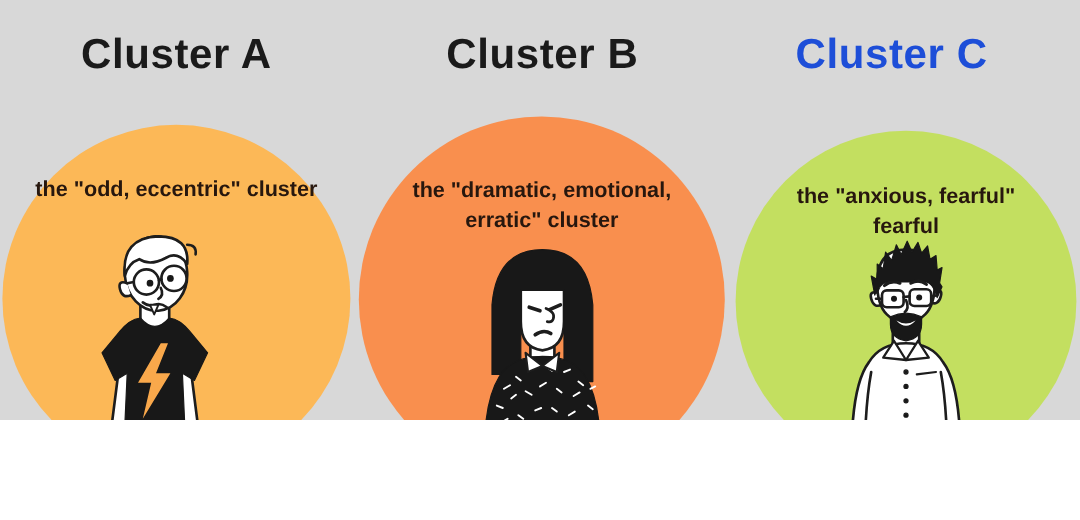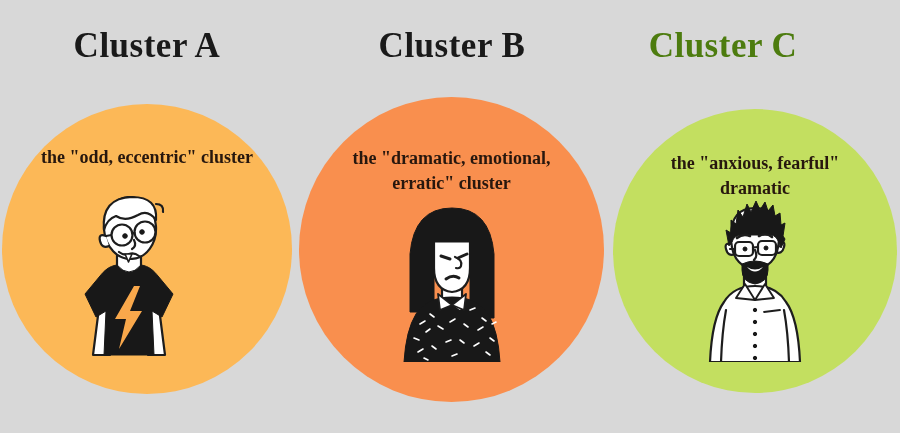--- a/index.html
+++ b/index.html
@@ -1,20 +1,20 @@
 <!DOCTYPE html>
 <html><head>
 <meta charset="utf-8">
 <style>
   html,body{margin:0;padding:0;}
   .canvas{
     position:relative;
-    width:900px;height:433px;
+    width:900px;height:350px;
     overflow:hidden;
-    font-family:Liberation Serif, serif;
+    font-family:Liberation Sans, sans-serif;
   }
   .cluster-title{
     position:absolute;
     top:26px;
     text-align:center;
     font-size:35px;
     font-weight:700;
     letter-spacing:.5px;
   }
   .circle{
@@ -39,21 +39,21 @@
   .fk{fill:#181818;stroke:#181818;stroke-width:1;stroke-linejoin:round;}
   .thick{stroke-width:3;}
 </style>
 </head>
 <body>
 
 <div class="canvas" style="background: rgb(216, 216, 216);">
 
   <div class="cluster-title" style="left: 0px; width: 294px; color: rgb(26, 26, 26);">Cluster A</div>
   <div class="cluster-title" style="left: 300px; width: 304px; color: rgb(26, 26, 26); text-align: center;">Cluster B</div>
-  <div class="cluster-title" style="left: 576px; width: 294px; color: #4d7c0f;">Cluster C</div>
+  <div class="cluster-title" style="left: 596px; width: 294px; color: #1d4ed8;">Cluster C</div>
 
   <div class="circle" style="left: 2px; top: 104px; width: 290px; height: 290px; background: rgb(252, 184, 87);">
     <div class="subtitle" style="top: 41px; color: rgb(39, 23, 14);">
       <span>the "odd, eccentric" cluster</span>
       <span></span>
     </div>
     <svg class="char" style="left:68px;top:88px;width:118px;height:168px;" viewBox="0 0 118 168" xmlns="http://www.w3.org/2000/svg">
 
       <path class="fw" d="M30,108 L23,163 L40,163 L42,112 Z"></path>
       <path class="fw" d="M88,108 L95,163 L78,163 L76,112 Z"></path>
@@ -133,21 +133,21 @@
       </g>
 
       <path class="fw" style="stroke-width:1.8" d="M48,94 L62,105 L50,110 Z"></path>
       <path class="fw" style="stroke-width:1.8" d="M76,94 L62,105 L74,110 Z"></path>
     </svg>
   </div>
 
   <div class="circle" style="left: 613px; top: 109px; width: 284px; height: 284px; background: rgb(195, 223, 96);">
     <div class="subtitle" style="top: 42px; color: rgb(39, 23, 14);">
       <span>the "anxious, fearful"</span>
-      <span>dramatic</span>
+      <span>fearful</span>
     </div>
     <svg class="char" style="left:79px;top:83px;width:126px;height:170px;" viewBox="0 0 126 170" xmlns="http://www.w3.org/2000/svg">
 
       <path class="fw" d="M52,74 L52,96 L74,96 L74,74 Z"></path>
 
       <path class="fw" d="M40,52 q-8,-2 -6,5 q2,8 9,5"></path>
       <path class="fw" d="M86,50 q8,-2 6,5 q-2,8 -9,5"></path>
 
       <path class="fw" d="M39,44 Q39,16 63,16 Q87,16 87,44 Q87,62 79,70 Q71,78 63,78 Q55,78 47,70 Q39,62 39,44 Z"></path>
 

